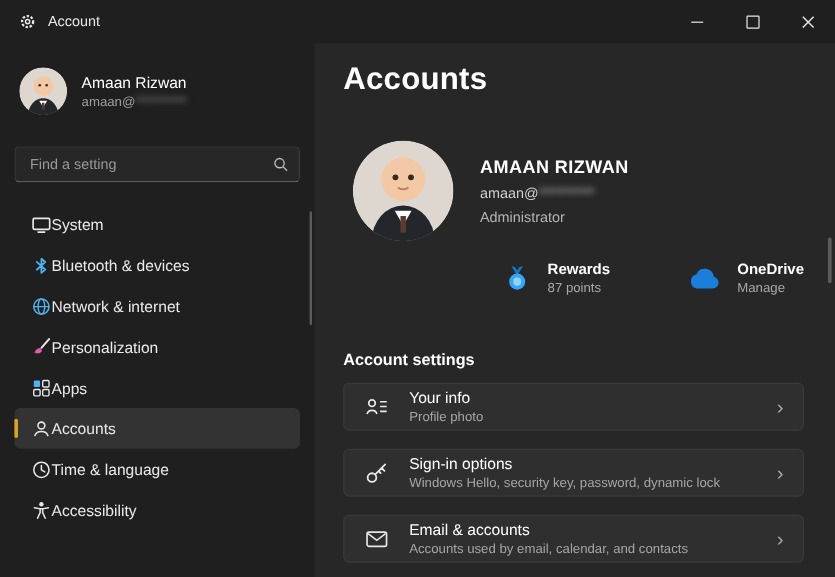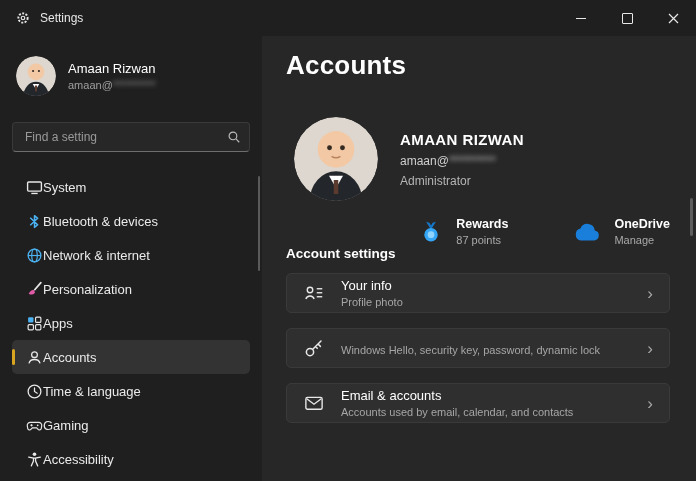--- a/index.html
+++ b/index.html
@@ -49,21 +49,21 @@
   .page-title{font-size:26px;font-weight:700;margin-top:14px;letter-spacing:.2px;}
   .hero{display:flex;align-items:center;gap:22px;margin-top:36px;padding-left:8px;}
   .hero-avatar{width:84px;height:84px;border-radius:50%;overflow:hidden;flex:0 0 auto;}
   .hero-name{font-size:15px;font-weight:700;letter-spacing:.4px;}
   .hero-email{font-size:12px;color:#cfcfcf;margin-top:6px;}
   .hero-role{font-size:12px;color:#b5b5b5;margin-top:6px;}
   .quick-links{display:flex;gap:64px;margin-top:16px;padding-left:10px;justify-content:flex-end;}
   .quick-link{display:flex;align-items:center;gap:12px;cursor:pointer;}
   .ql-title{font-size:12.5px;font-weight:700;}
   .ql-sub{font-size:11px;color:#a9a9a9;margin-top:3px;}
-  .section-title{font-size:13.5px;font-weight:700;}
+  .section-title{font-size:13.5px;font-weight:700;margin-top:46px;}
   .cards{margin-top:12px;display:flex;flex-direction:column;gap:15px;}
   .card{
     height:40px;background:#2f2f2f;border:1px solid #3a3a3a;border-radius:5px;
     display:flex;align-items:center;padding:0 16px;box-sizing:border-box;cursor:pointer;
   }
   .card-icon{width:22px;display:flex;align-items:center;justify-content:center;margin-right:16px;}
   .card-title{font-size:13px;color:#ffffff;}
   .card-sub{font-size:11px;color:#a6a6a6;margin-top:3px;}
   .card-chevron{margin-left:auto;color:#a8a8a8;font-size:17px;line-height:1;}
   .main-scrollbar{position:absolute;right:3px;top:162px;width:3px;height:38px;background:#5d5d5d;border-radius:2px;cursor:pointer;}
@@ -73,21 +73,21 @@
 
 <div class="window" style="--accent:#d9a521;">
 
   <div class="titlebar">
     <span style="display:flex;">
       <svg width="14" height="14" viewBox="0 0 16 16">
           <circle cx="8" cy="8" r="5.3" fill="none" stroke="#e6e6e6" stroke-width="2.2" stroke-dasharray="2.3 1.6"></circle>
           <circle cx="8" cy="8" r="2" fill="none" stroke="#e6e6e6" stroke-width="1.4"></circle>
         </svg>
     </span>
-    <span class="titlebar-title">Settings</span>
+    <span class="titlebar-title">Account</span>
     <div class="win-controls">
       <div class="win-btn">
           <span class="min-glyph"></span>
         </div>
       <div class="win-btn">
           <span class="max-glyph"></span>
         </div>
       <div class="win-btn">
         <svg width="11" height="11" viewBox="0 0 11 11">
             <path d="M1 1 L10 10 M10 1 L1 10" stroke="#e8e8e8" stroke-width="1.2"></path>
@@ -181,31 +181,20 @@
         <span class="nav-label">Accounts</span>
       </div>
       <div class="nav-item">
         <span class="nav-icon">
             <svg width="17" height="17" viewBox="0 0 16 16">
               <circle cx="8" cy="8" r="6" fill="none" stroke="#e8e8e8" stroke-width="1.2"></circle>
               <path d="M8 4.6 L8 8 L10.6 9.6" fill="none" stroke="#e8e8e8" stroke-width="1.2" stroke-linecap="round"></path>
             </svg>
           </span>
         <span class="nav-label">Time &amp; language</span>
-      </div>
-      <div class="nav-item">
-        <span class="nav-icon">
-            <svg width="17" height="17" viewBox="0 0 16 16">
-              <path d="M4 5 h8 a2.8 2.8 0 0 1 2.8 3.1 l-.4 2.6 a1.8 1.8 0 0 1 -3.2 .8 L10 10.2 H6 L4.8 11.5 a1.8 1.8 0 0 1 -3.2 -.8 L1.2 8.1 A2.8 2.8 0 0 1 4 5 Z" fill="none" stroke="#e8e8e8" stroke-width="1.1"></path>
-              <line x1="5.2" y1="6.8" x2="5.2" y2="8.8" stroke="#e8e8e8" stroke-width="1.1"></line>
-              <line x1="4.2" y1="7.8" x2="6.2" y2="7.8" stroke="#e8e8e8" stroke-width="1.1"></line>
-              <circle cx="11" cy="7.8" r=".8" fill="#e8e8e8"></circle>
-            </svg>
-          </span>
-        <span class="nav-label">Gaming</span>
       </div>
       <div class="nav-item">
         <span class="nav-icon">
             <svg width="17" height="17" viewBox="0 0 16 16">
               <circle cx="8" cy="3" r="1.7" fill="#e8e8e8"></circle>
               <path d="M2.5 5.8 L7 6.6 L7 9.5 L5 14 M13.5 5.8 L9 6.6 L9 9.5 L11 14 M7 6.6 L9 6.6" fill="none" stroke="#e8e8e8" stroke-width="1.2" stroke-linecap="round"></path>
             </svg>
           </span>
         <span class="nav-label">Accessibility</span>
       </div>
@@ -284,20 +273,21 @@
       </div>
 
       <div class="card">
         <span class="card-icon">
           <svg width="20" height="20" viewBox="0 0 16 16">
               <circle cx="4.8" cy="11.2" r="2.9" fill="none" stroke="#e8e8e8" stroke-width="1.2"></circle>
               <path d="M7 9 L13.6 2.4 M11.2 4.8 l1.9 1.9 M9.2 6.8 l1.4 1.4" fill="none" stroke="#e8e8e8" stroke-width="1.2" stroke-linecap="round"></path>
             </svg>
         </span>
         <div>
+          <div class="card-title">Sign-in options</div>
           <div class="card-sub">Windows Hello, security key, password, dynamic lock</div>
         </div>
         <span class="card-chevron">›</span>
       </div>
 
       <div class="card">
         <span class="card-icon">
           <svg width="20" height="20" viewBox="0 0 16 16">
               <rect x="1.5" y="3.5" width="13" height="9.5" rx="1.2" fill="none" stroke="#e8e8e8" stroke-width="1.1"></rect>
               <path d="M2.2 4.6 L8 9 L13.8 4.6" fill="none" stroke="#e8e8e8" stroke-width="1.1"></path>

